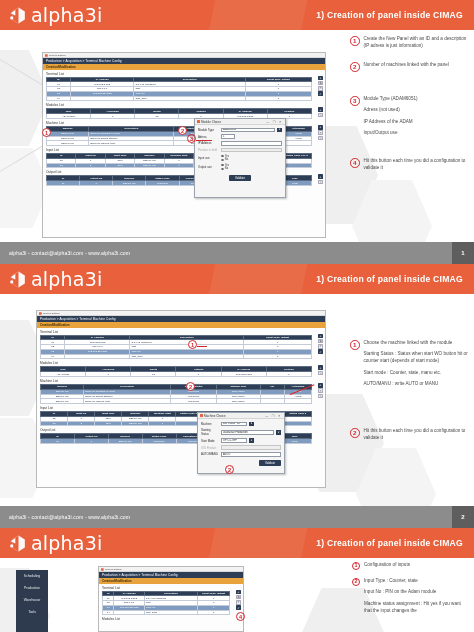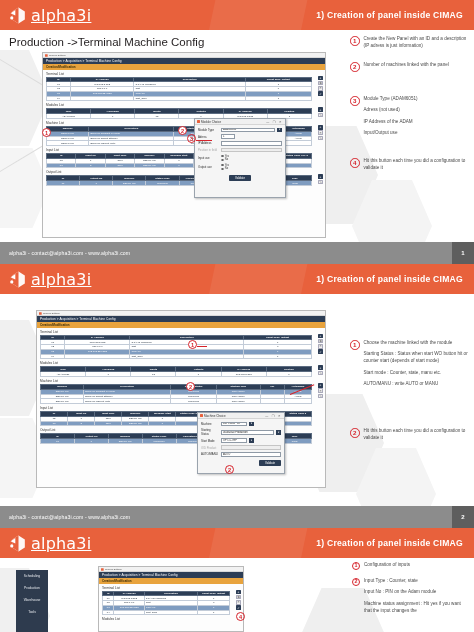--- a/index.html
+++ b/index.html
@@ -18,22 +18,22 @@
 
   
   .hdr {
     position:relative; height:30px; width:474px;
     background:#e8613c; display:flex; align-items:center; overflow:hidden;
   }
   .hdr-deco { position:absolute; right:36%; top:-14px; width:90px; height:60px;
               background:rgba(255,255,255,.07); transform:rotate(12deg); }
   .logo { display:flex; align-items:center; padding-left:9px; gap:3px; }
   .logo-mark { width:19px; height:19px; position:relative; flex:none; }
-  .logo-text { color:#fff; font-size:16px; letter-spacing:.2px; font-weight:400;
-               font-family:"DejaVu Sans", sans-serif;text-decoration:underline; }
+  .logo-text { color:#fff; font-size:19px; letter-spacing:.2px; font-weight:400;
+               font-family:"DejaVu Sans", sans-serif; }
   .hdr-title {
     margin-left:auto; padding-right:11px; color:#fff;
     font-size:8.6px; font-weight:bold; letter-spacing:.25px;
   }
 
   
   .body { position:relative; height:212px; background:#fff; }
   .body-2 { height:212px; }
   .body-3 { height:74px; }
 
@@ -159,21 +159,20 @@
   <div class="body">
     <div class="hexes">
       <div class="hex" style="left:-34px;top:20px;width:84px;height:96px;"></div>
       <div class="hex" style="left:-20px;top:118px;width:70px;height:80px;background:#f5f5f5;"></div>
       <div class="hex" style="left:292px;top:96px;width:86px;height:98px;background:#efefef;"></div>
       <div class="hex" style="left:352px;top:150px;width:80px;height:92px;background:#f4f4f4;"></div>
       <div class="hexline" style="left:-10px;top:44px;width:70px;transform:rotate(31deg);"></div>
       <div class="hexline" style="left:-10px;top:126px;width:70px;transform:rotate(-31deg);"></div>
     </div>
 
-    <div class="slide-title">Production -&gt;Terminal Machine Config</div>
 
     <div class="shot" style="left:42px;top:22px;width:284px;height:186px;">
       <div class="shot-title">
         <span class="tt-dot"></span>
         <span>Terminal Settings</span>
       </div>
       <div class="crumb">Production &gt; Acquisition &gt; Terminal Machine Config</div>
       <div class="cremod">Creation/Modification</div>
 
       <div class="sec-lbl">Terminal List</div>

